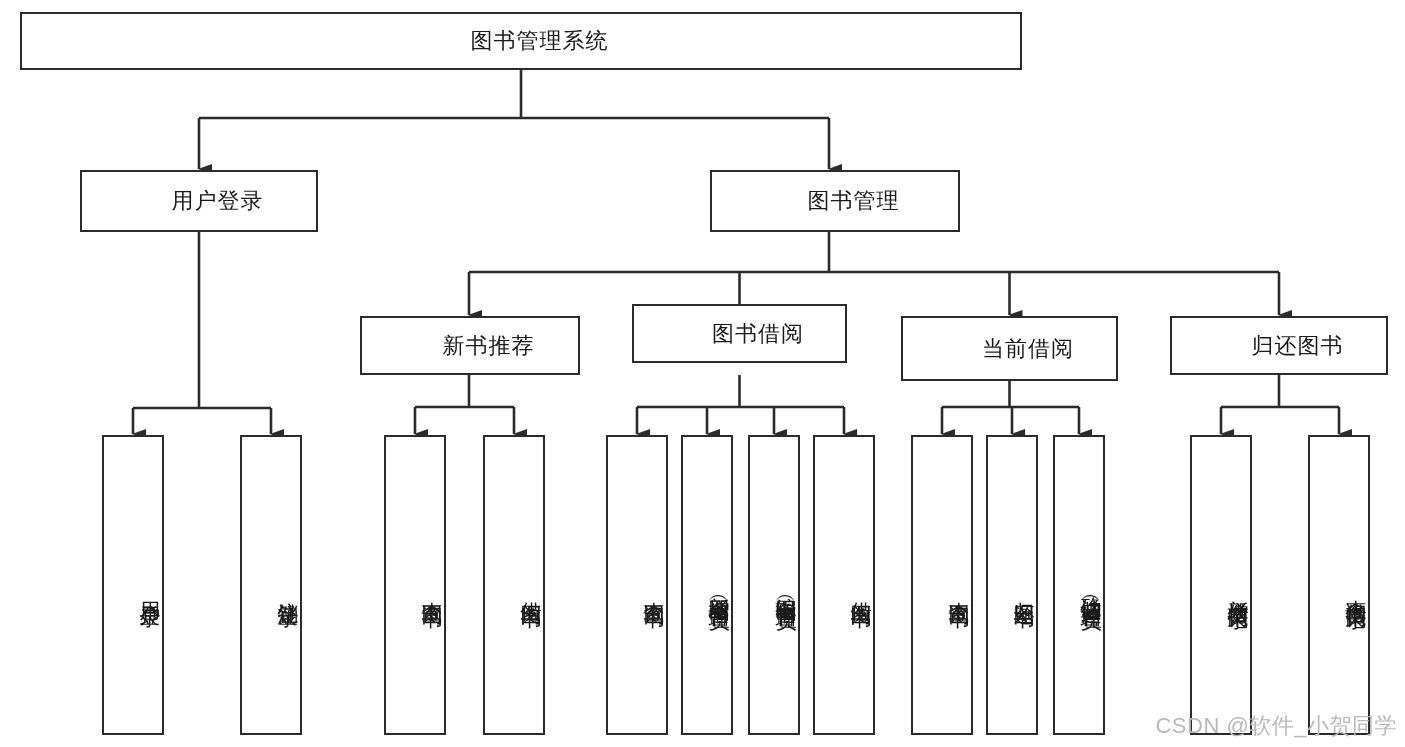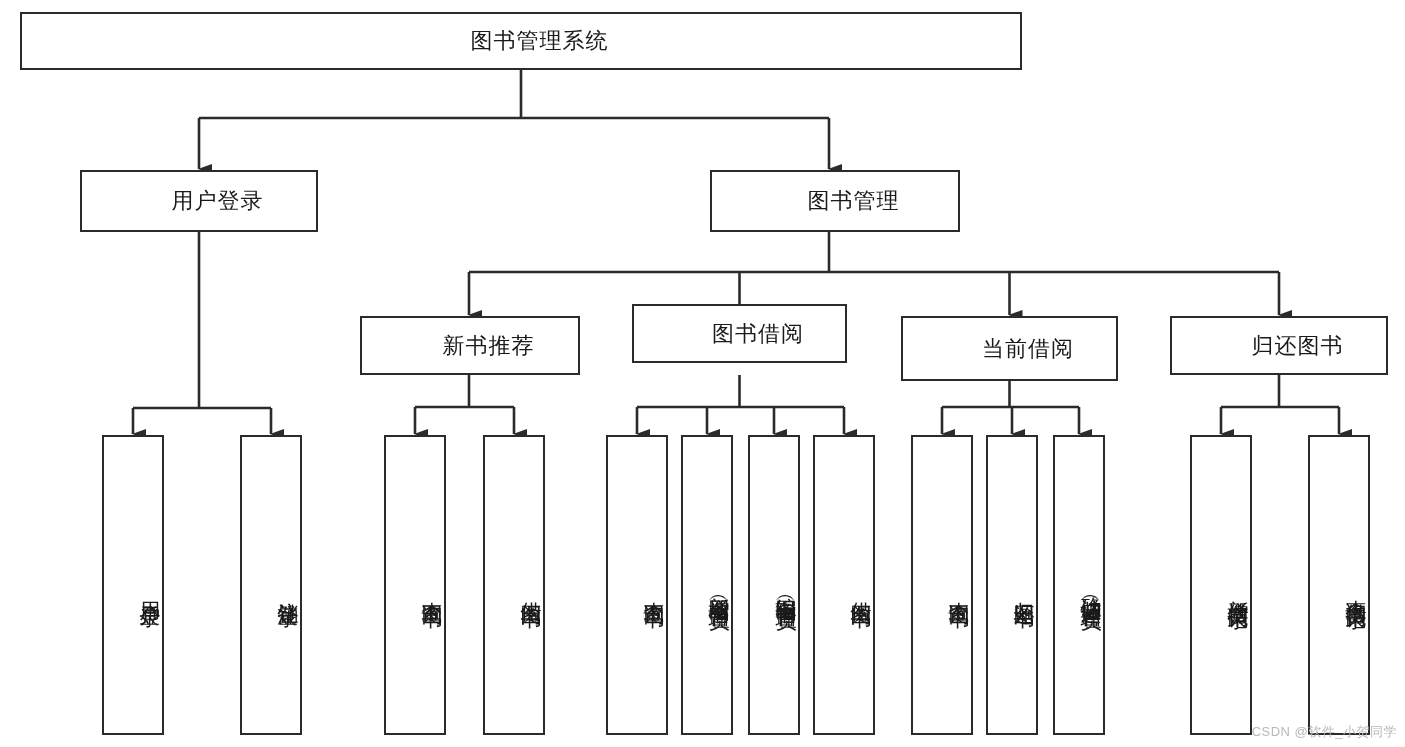--- a/index.html
+++ b/index.html
@@ -55,21 +55,21 @@
     white-space: pre-line;
   }
   .node.vert .txt {
     writing-mode: vertical-rl;
     text-orientation: upright;
   }
   #watermark {
     position: absolute;
     right: 8px;
     bottom: 6px;
-    font-size: 13px;
+    font-size: 22px;
     color: #b9b9b9;
     letter-spacing: 0.5px;
     white-space: nowrap;
   }
 </style>
 </head>
 <body>
 
 <div id="canvas">
   <svg id="wires" viewBox="0 0 1405 747">

